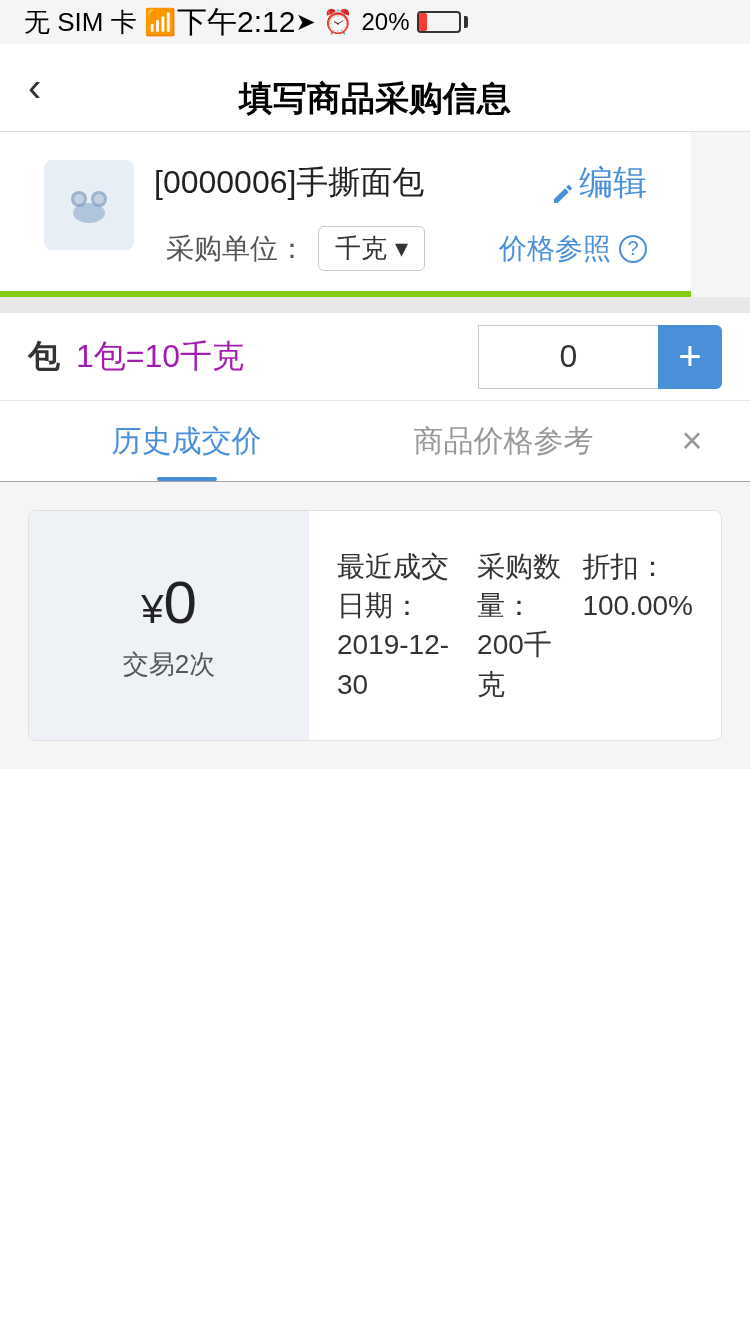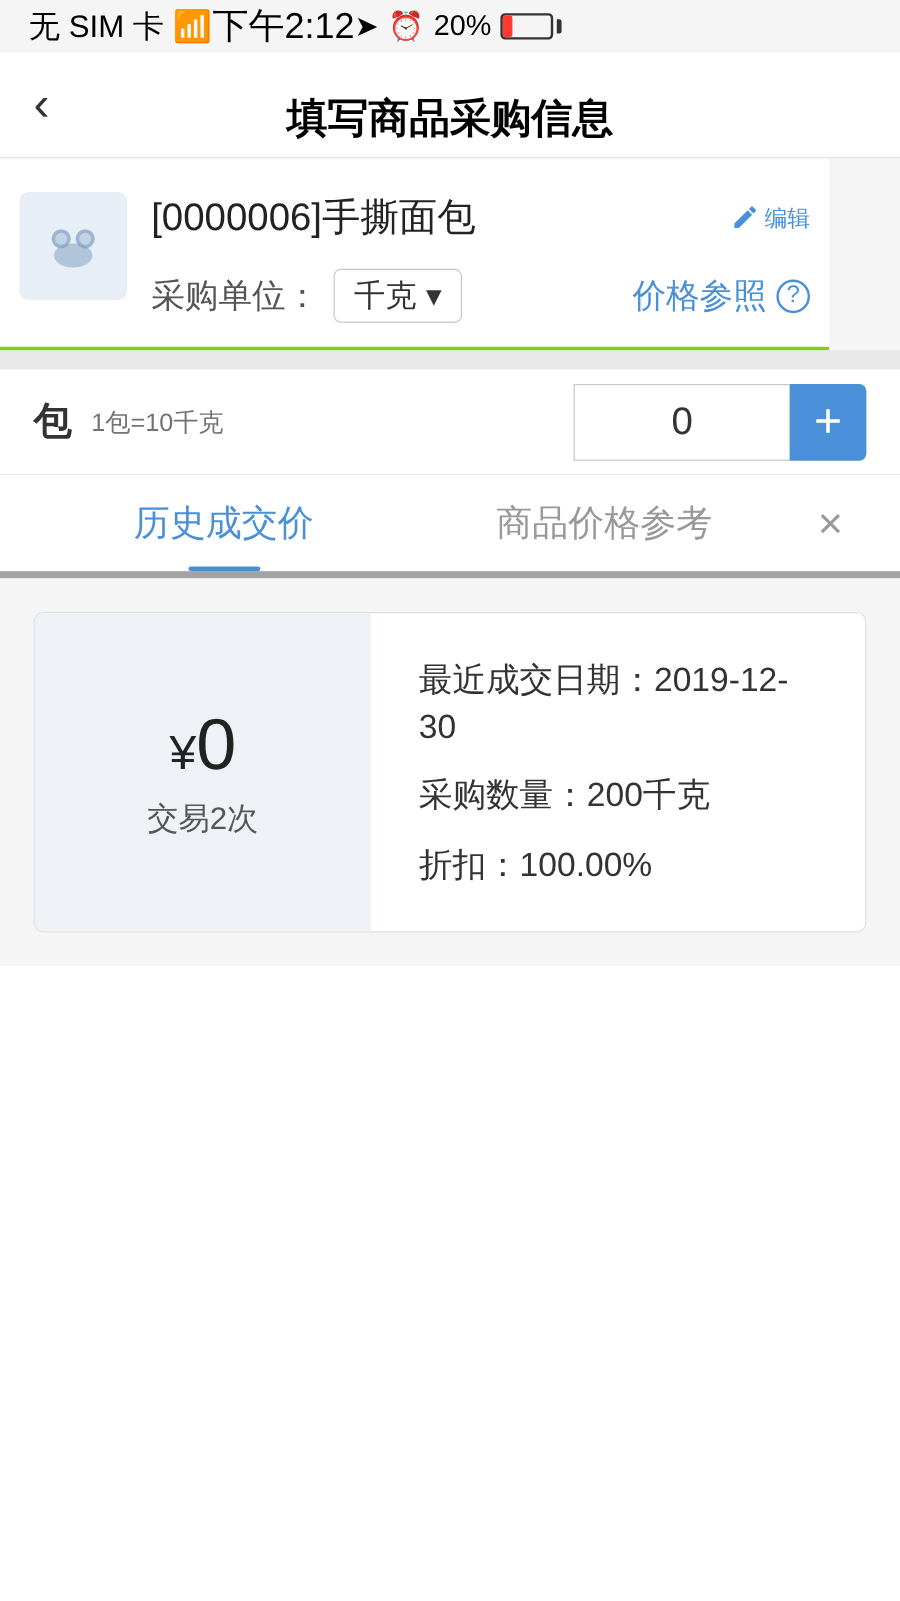--- a/index.html
+++ b/index.html
@@ -92,25 +92,25 @@
       font-size: 34px;
       font-weight: 600;
       color: #000;
       margin-top: 22px;
     }
 
     
     .product-section {
       width: 691px;
       background: #fff;
-      padding: 28px 16px 20px;
+      padding: 28px 44px 20px;
       display: flex;
       align-items: flex-start;
       gap: 20px;
-      border-bottom: 3px solid #84cc16;
+      border-bottom: 6px solid #84cc16;
     }
     .product-logo {
       width: 90px;
       height: 90px;
       background: #e8eef5;
       border-radius: 8px;
       display: flex;
       align-items: center;
       justify-content: center;
       flex-shrink: 0;
@@ -125,31 +125,32 @@
       align-items: center;
       justify-content: space-between;
       margin-bottom: 20px;
     }
     .product-name {
       font-size: 32px;
       font-weight: 500;
       color: #222;
     }
     .edit-btn {
-      font-size: 19px;
+      font-size: 34px;
       color: #4a90d9;
       display: flex;
-      align-items: flex-start;
+      align-items: flex-end;
       gap: 4px;
       cursor: pointer;
     }
     .product-unit-row {
       display: flex;
       align-items: center;
       justify-content: space-between;
+      margin-left: 12px;
     }
     .unit-label {
       font-size: 28px;
       color: #555;
       display: flex;
       align-items: center;
       gap: 12px;
     }
     .unit-select {
       border: 1px solid #c8c8c8;
@@ -192,22 +193,22 @@
       border-bottom: 1px solid #e8e8e8;
     }
     .quantity-label {
       font-size: 30px;
       color: #333;
       display: flex;
       align-items: center;
       gap: 16px;
     }
     .quantity-unit-hint {
-      font-size: 21px;
-      color: #737373;
+      font-size: 32px;
+      color: #a21caf;
     }
     .quantity-controls {
       display: flex;
       align-items: center;
       gap: 0;
     }
     .quantity-input {
       width: 180px;
       height: 64px;
       border: 1px solid #c8c8c8;
@@ -229,21 +230,21 @@
       align-items: center;
       justify-content: center;
       cursor: pointer;
       border-radius: 0 6px 6px 0;
     }
 
     
     .tab-section {
       width: 750px;
       background: #fff;
-      border-bottom: 6px solid #a3a3a3;
+      border-bottom: 1px solid #a3a3a3;
     }
     .tab-bar {
       display: flex;
       align-items: center;
       height: 80px;
       padding: 0 28px;
       position: relative;
     }
     .tab-item {
       flex: 1;
@@ -310,23 +311,23 @@
       font-weight: 500;
       color: #222;
     }
     .price-trades {
       font-size: 26px;
       color: #555;
       margin-top: 10px;
     }
     .price-right {
       flex: 1;
-      padding: 36px 40px;
-      display: flex;
-      flex-direction: column;
+      padding: 36px 28px;
+      display: flex;
+      flex-direction: row;
       gap: 18px;
     }
     .price-detail-row {
       font-size: 28px;
       color: #333;
       line-height: 1.4;
     }
 
     
     .page-rest {

